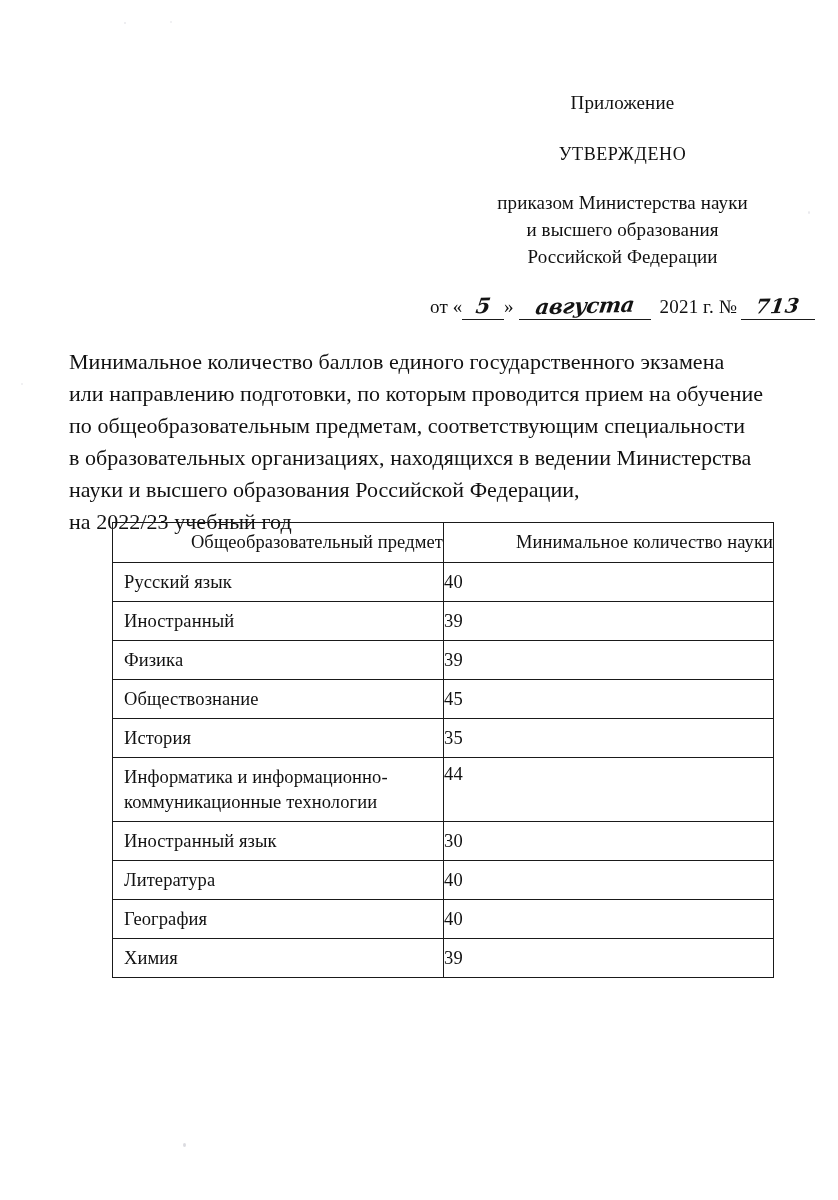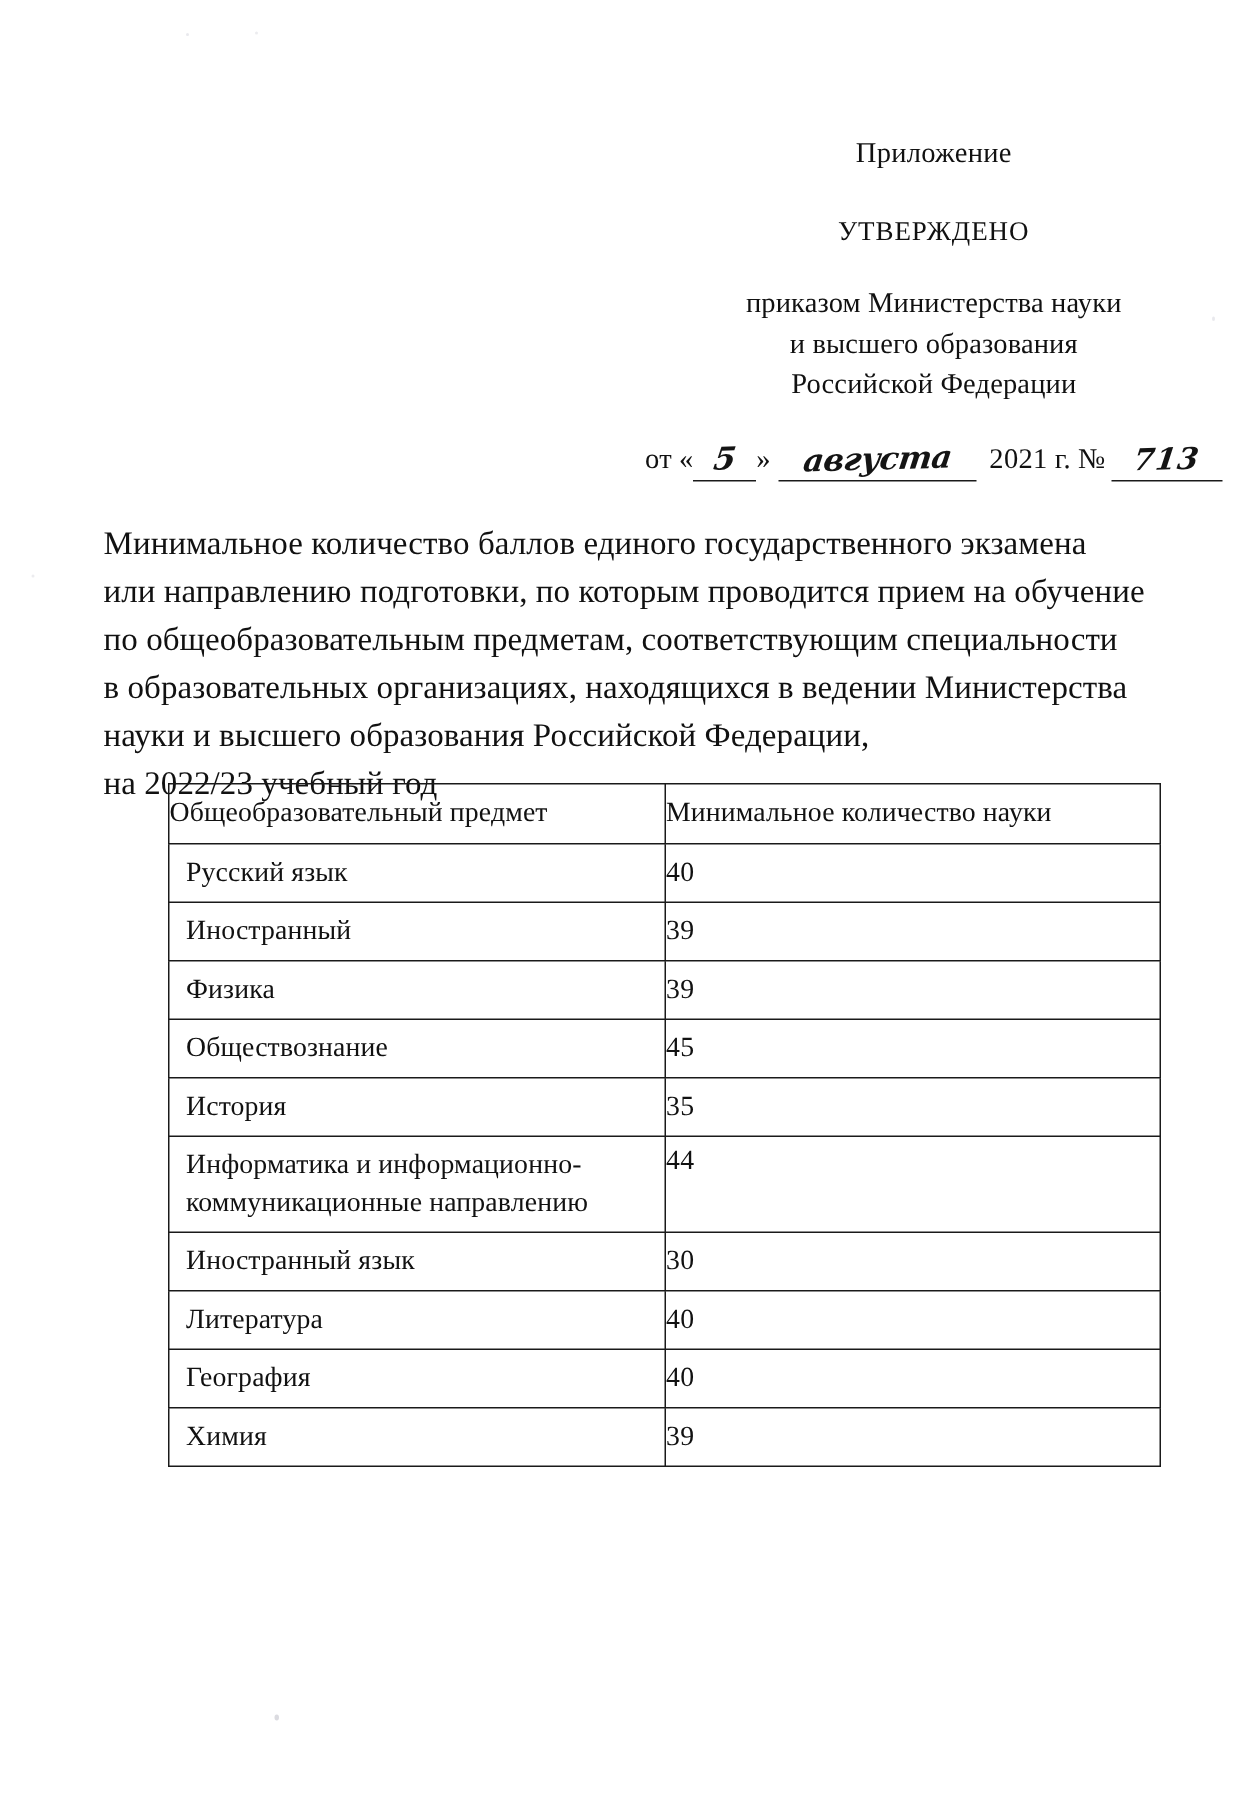--- a/index.html
+++ b/index.html
@@ -127,21 +127,21 @@
   .scores-table th,
   .scores-table td {
     border: 1.5px solid #1a1a1a;
     font-weight: normal;
     padding: 0;
     vertical-align: middle;
   }
 
   .scores-table th {
     height: 39px;
-    text-align: left;
+    text-align: right;
     letter-spacing: 0.1px;
   }
 
   .scores-table td.subject {
     height: 38px;
     text-align: left;
     padding-left: 11px;
     letter-spacing: 0.1px;
   }
 
@@ -263,21 +263,21 @@
         <td class="subject">Обществознание</td>
         <td class="score">45</td>
       </tr>
       <tr>
         <td class="subject">История</td>
         <td class="score">35</td>
       </tr>
       <tr class="two-line">
         <td class="subject">
           <span class="subject-l1">Информатика и информационно-</span>
-          <span class="subject-l2">коммуникационные направлению</span>
+          <span class="subject-l2">коммуникационные технологии</span>
         </td>
         <td class="score">44</td>
       </tr>
       <tr>
         <td class="subject">Иностранный язык</td>
         <td class="score">30</td>
       </tr>
       <tr>
         <td class="subject">Литература</td>
         <td class="score">40</td>

